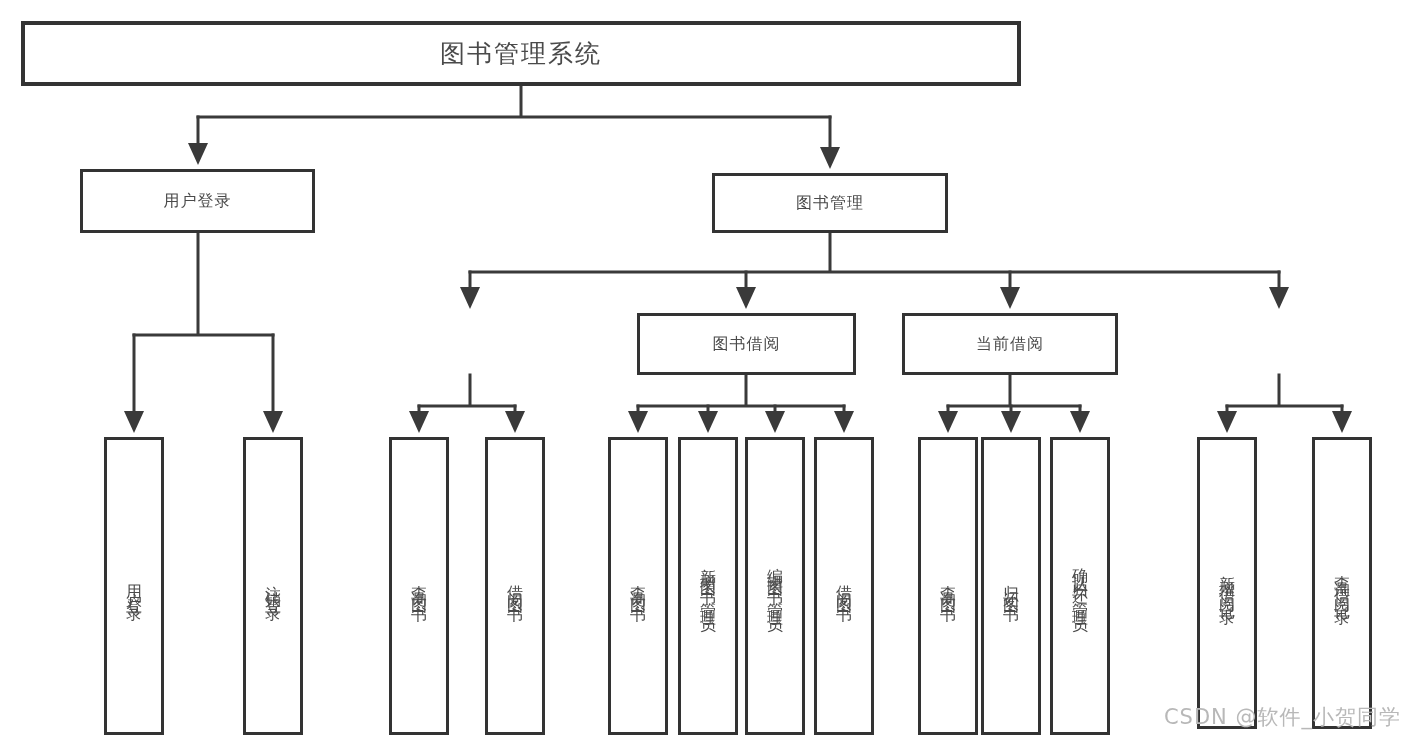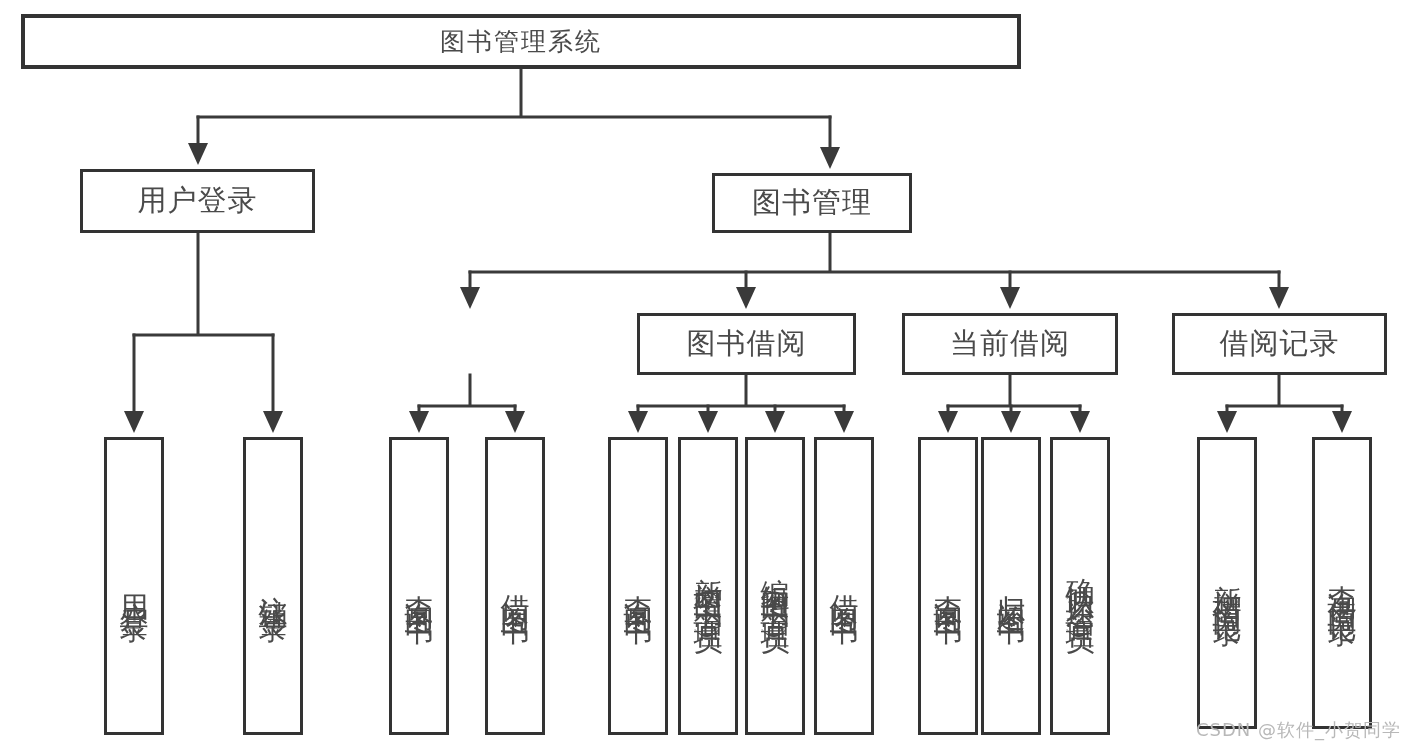--- a/index.html
+++ b/index.html
@@ -17,34 +17,34 @@
     color:var(--label-text,#4a4a4a);
   }
   .wires{position:absolute;left:0;top:0;z-index:1;}
   .wires path,.wires line{stroke:var(--line,#3a3a3a);stroke-width:3;fill:none;stroke-linecap:square;}
   .wires polygon{fill:var(--line,#3a3a3a);stroke:none;}
   .node{
     position:absolute;z-index:2;box-sizing:border-box;
     background:var(--background,#fff);
     border:3px solid var(--box-border,#333);
     display:flex;align-items:center;justify-content:center;
-    font-size:29px;letter-spacing:1px;
+    font-size:16px;letter-spacing:1px;
   }
   .node.root{border-width:4px;font-size:25px;letter-spacing:2px;}
   .node.leaf span{
     display:block;
     writing-mode:vertical-rl;
     text-orientation:mixed;
     letter-spacing:7px;
     line-height:1;
     white-space:nowrap;
   }
   .watermark{
-    position:absolute;right:4px;bottom:5px;z-index:3;
-    font-size:18px;color:var(--watermark-text,#b8b8b8);
+    position:absolute;right:4px;bottom:16px;z-index:3;
+    font-size:21px;color:var(--watermark-text,#b8b8b8);
     letter-spacing:1px;
   }
 </style>
 </head>
 <body>
 
 <div class="stage">
 
   <svg class="wires" width="1405" height="747" viewBox="0 0 1405 747">
 
@@ -108,39 +108,36 @@
 
     <g>
       <path d="M1279,375 V406 M1227,406 H1342"></path>
       <line x1="1227" y1="406" x2="1227" y2="418"></line>
       <polygon points="1217,411 1237,411 1227,433"></polygon>
       <line x1="1342" y1="406" x2="1342" y2="418"></line>
       <polygon points="1332,411 1352,411 1342,433"></polygon>
     </g>
   </svg>
 
-  <div class="node root" style="left:21px;top:14px;width:1000px;height:55px">
+  <div class="node root" style="left:21px;top:21px;width:1000px;height:65px">
     <span>图书管理系统</span>
   </div>
 
   <div class="node" style="left:80px;top:169px;width:235px;height:64px">
     <span>用户登录</span>
   </div>
-  <div class="node" style="left:712px;top:173px;width:200px;height:60px">
+  <div class="node" style="left:712px;top:173px;width:236px;height:60px">
     <span>图书管理</span>
   </div>
 
   <div class="node" style="left:902px;top:313px;width:216px;height:62px">
     <span>当前借阅</span>
   </div>
   <div class="node" style="left:637px;top:313px;width:219px;height:62px">
     <span>图书借阅</span>
-  </div>
-  <div class="node" style="left:1172px;top:313px;width:215px;height:62px">
-    <span>借阅记录</span>
   </div>
 
   <div class="node leaf" style="left:104px;top:437px;width:60px;height:298px">
     <span>用户登录</span>
   </div>
   <div class="node leaf" style="left:243px;top:437px;width:60px;height:298px">
     <span>注销登录</span>
   </div>
 
   <div class="node leaf" style="left:389px;top:437px;width:60px;height:298px">

